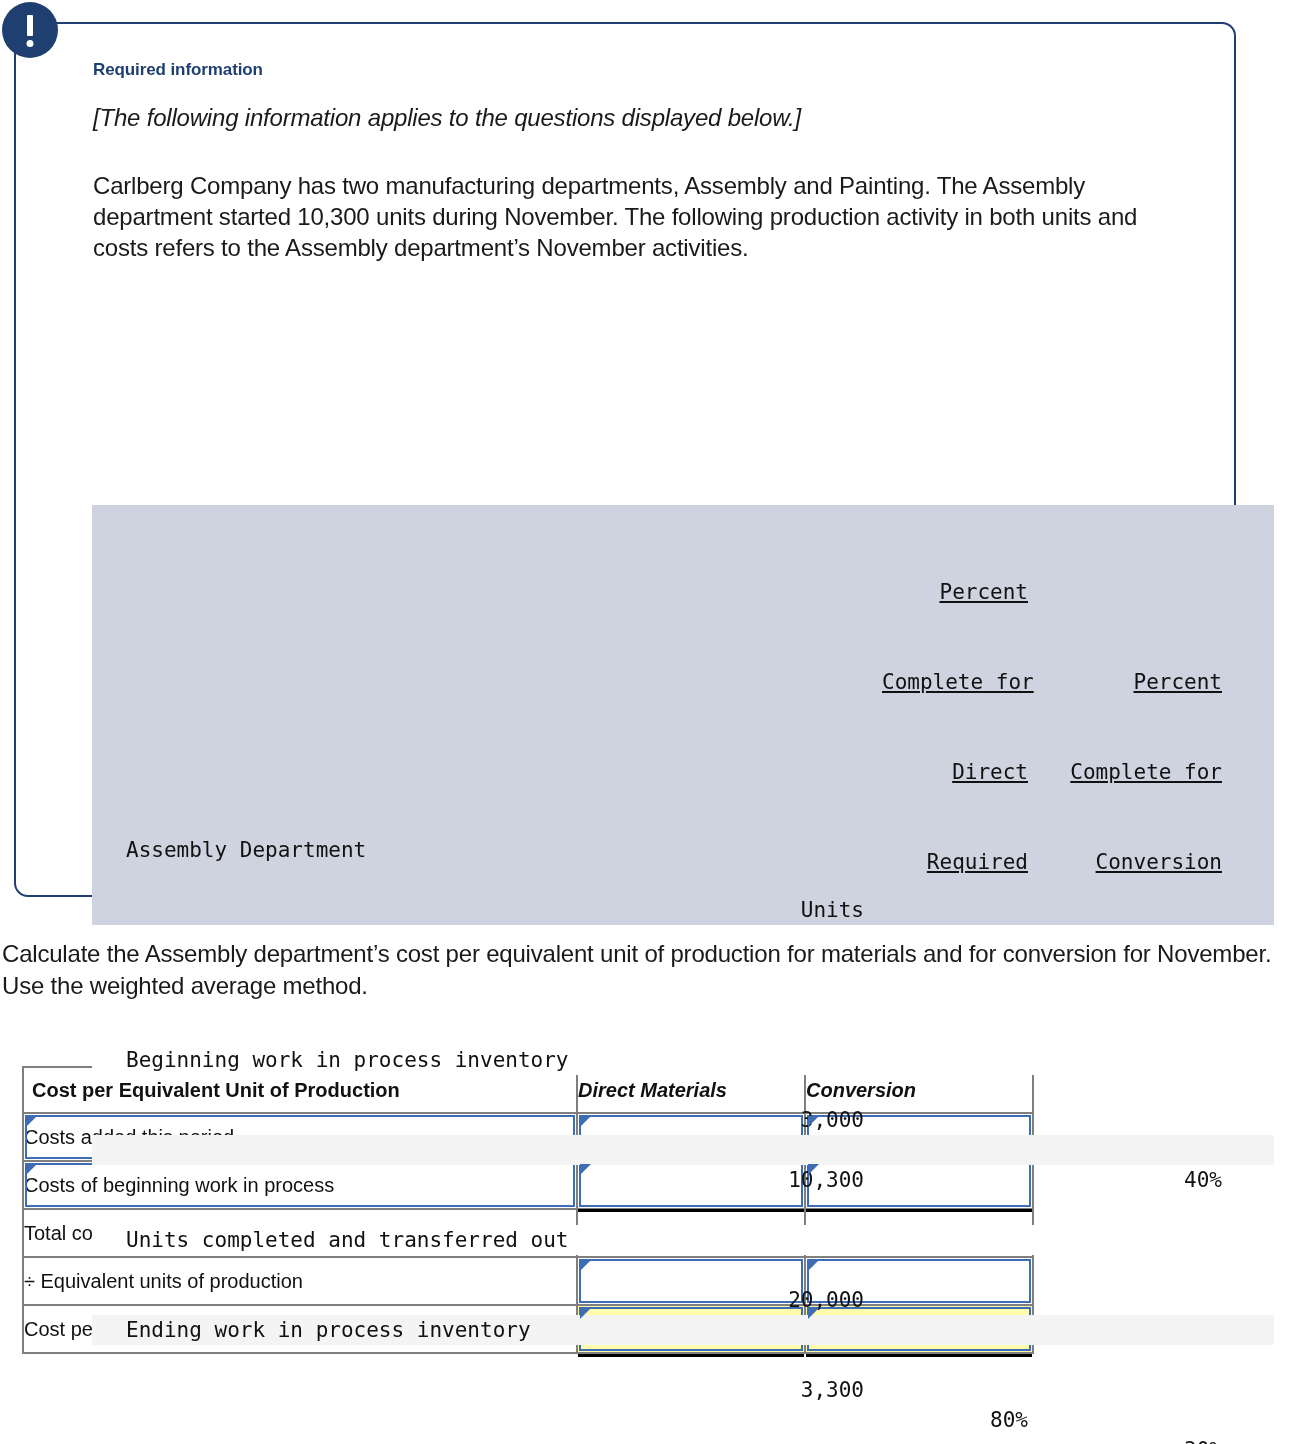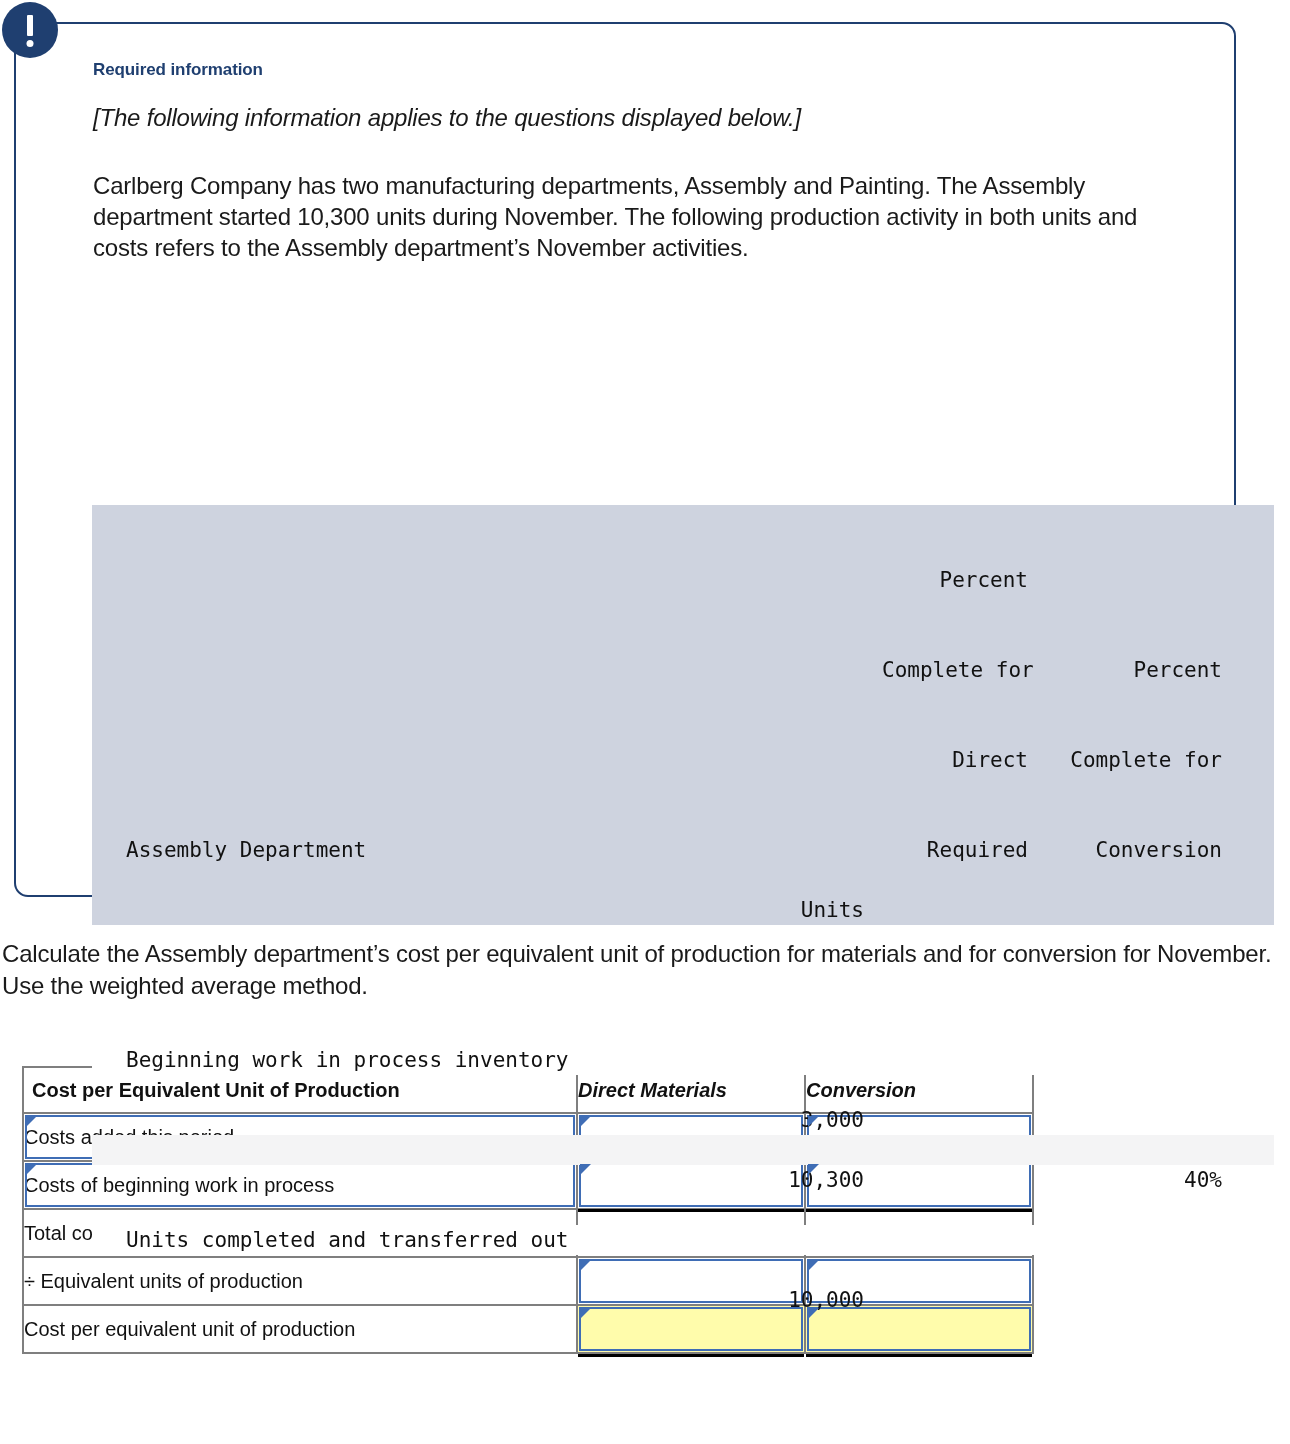--- a/index.html
+++ b/index.html
@@ -131,22 +131,23 @@
     text-align: right;
   }
   #prod-table .cv {
     position: absolute;
     left: 976px;
     width: 154px;
     text-align: right;
   }
   #prod-table .hdr-line {
     position: absolute;
-    top: 0;
+    top: 12px;
     height: 30px;
+    text-decoration: underline;
   }
   #prod-table .spacer { height: 30px; background: transparent; }
 
   
   #question-text {
     position: absolute;
     left: 2px;
     top: 938px;
     width: 1270px;
     font-size: 24px;
@@ -291,23 +292,29 @@
     <span class="dm">60%</span>
     <span class="cv">40%</span>
   </div>
   <div class="row shade">
     <span class="units">10,300</span>
     <span class="dm"></span>
     <span class="cv"></span>
   </div>
   <div class="row plain">
     <span class="lbl">Units completed and transferred out</span>
-    <span class="units">10,000</span>
+    <span class="units">20,000</span>
     <span class="dm"></span>
     <span class="cv"></span>
+  </div>
+  <div class="row shade">
+    <span class="lbl">Ending work in process inventory</span>
+    <span class="units">3,300</span>
+    <span class="dm">80%</span>
+    <span class="cv">30%</span>
   </div>
 
   <div class="spacer"></div>
 
   
   
   
   
   
   

